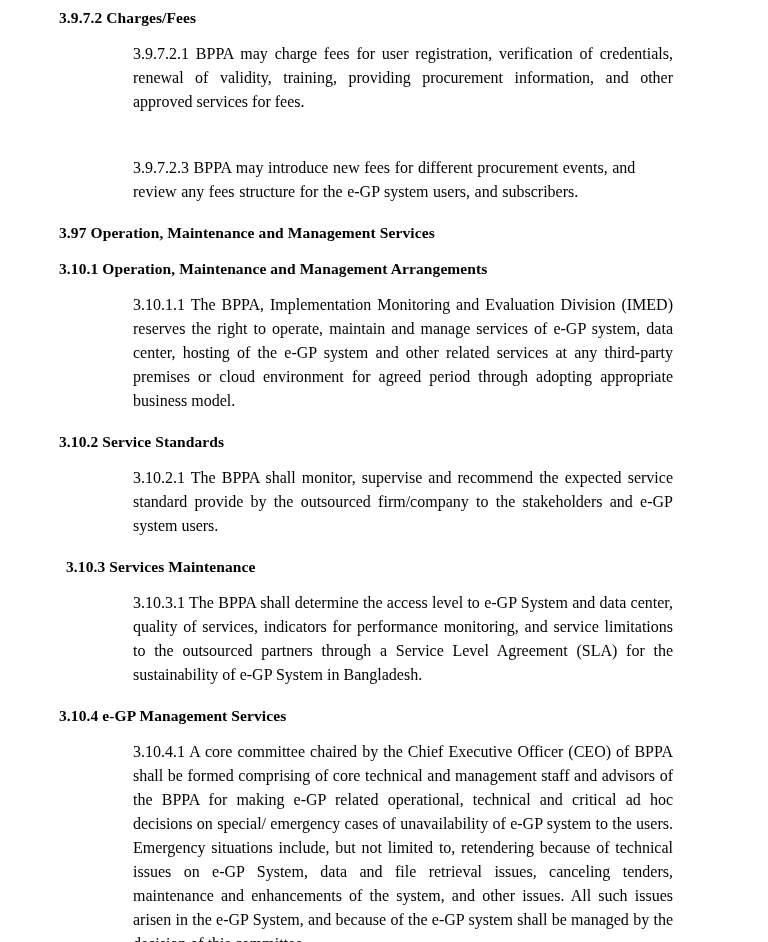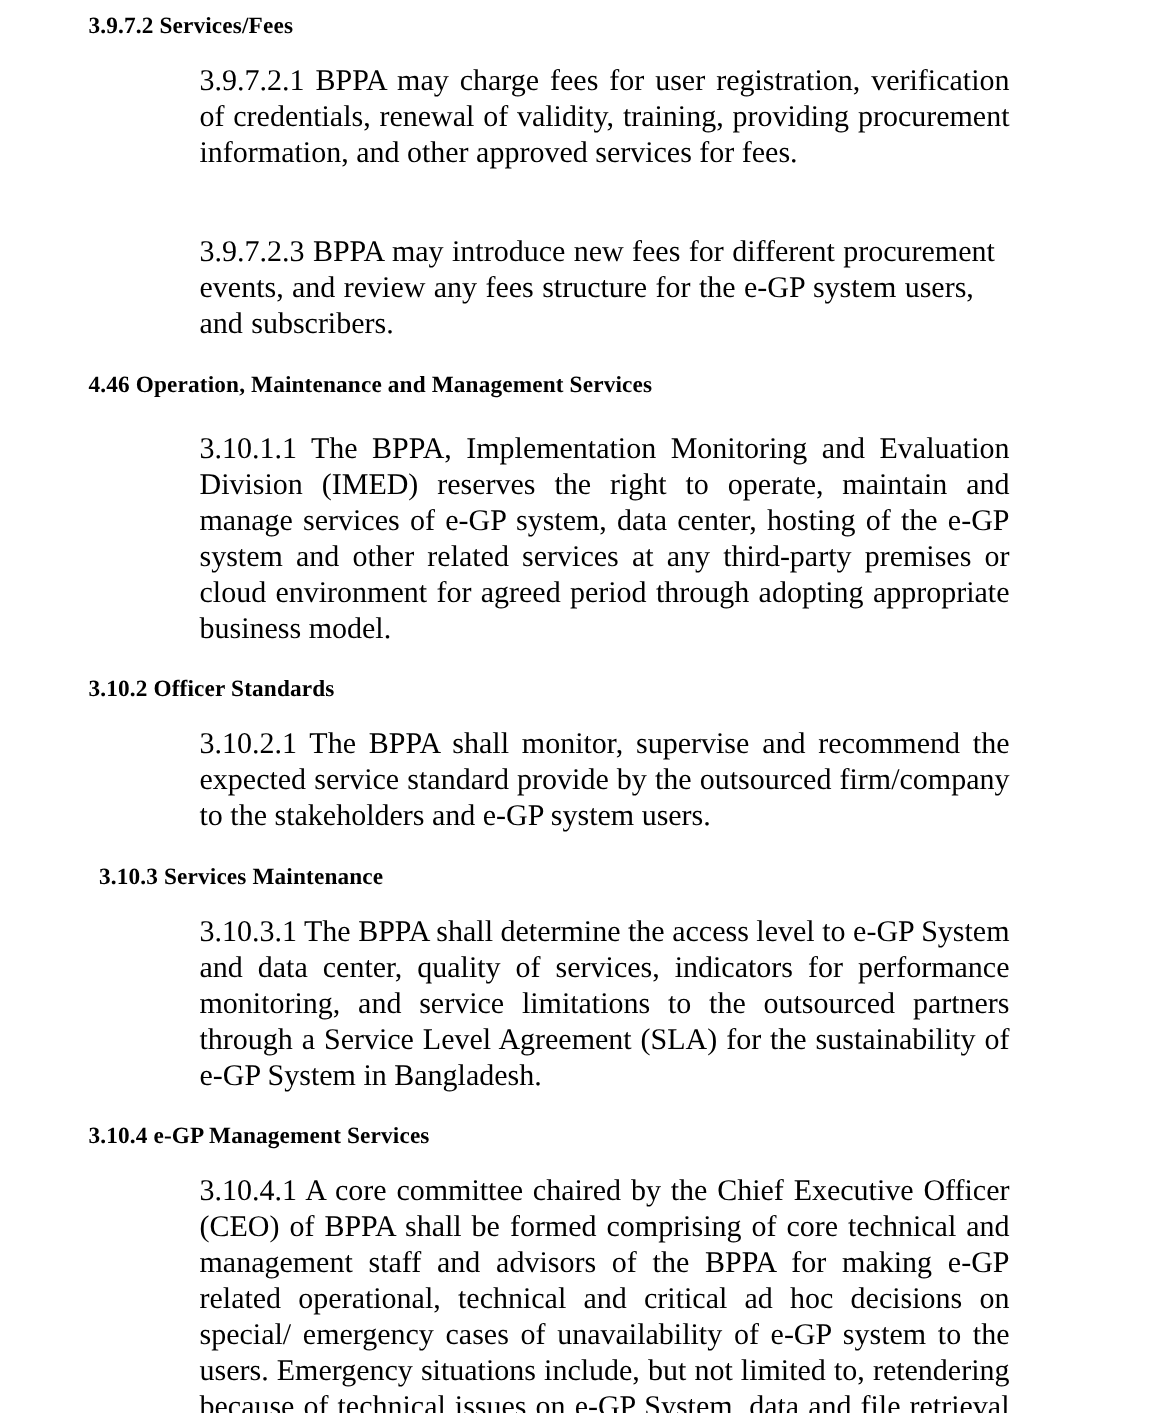--- a/index.html
+++ b/index.html
@@ -40,21 +40,21 @@
     white-space: nowrap;
   }
   .heading-block {
     margin-top: 0;
     margin-bottom: 6px;
   }
   .heading-indent-1 {
     padding-left: 7px;
   }
   p.para {
-    font-size: 20px;
+    font-size: 16px;
     line-height: 24px;
     margin: 0 0 7px 0;
     padding: 0 0 0 74px;
     text-align: justify;
     text-justify: inter-word;
     -webkit-hyphens: none;
     hyphens: none;
   }
   p.para:last-child {
     margin-bottom: 0;
@@ -67,51 +67,54 @@
   .gap-sm { height: 6px; }
   .gap-md { height: 10px; }
 </style>
 </head>
 <body>
 
 <div class="page">
   <div class="doc-body">
 
     <div class="heading-block">
-      <h2 class="heading">3.9.7.2 Services/Fees</h2>
+      <h2 class="heading">3.9.7.2 Charges/Fees</h2>
     </div>
 
     <div class="gap-sm"></div>
 
     <p class="para">3.9.7.2.1 BPPA may charge fees for user registration, verification of credentials, renewal of validity, training, providing procurement information, and other approved services for fees.</p>
 
     <div class="gap-sm"></div>
 
 
     <div class="gap-sm"></div>
 
     <p class="para loose">3.9.7.2.3 BPPA may introduce new fees for different procurement events, and review any fees structure for the e-GP system users, and subscribers.</p>
 
     <div class="gap-md"></div>
 
     <div class="heading-block">
-      <h2 class="heading">4.46 Operation, Maintenance and Management Services</h2>
+      <h2 class="heading">3.97 Operation, Maintenance and Management Services</h2>
     </div>
 
     <div class="gap-sm"></div>
 
+    <div class="heading-block">
+      <h2 class="heading">3.10.1 Operation, Maintenance and Management Arrangements</h2>
+    </div>
 
     <div class="gap-sm"></div>
 
     <p class="para">3.10.1.1 The BPPA, Implementation Monitoring and Evaluation Division (IMED) reserves the right to operate, maintain and manage services of e-GP system, data center, hosting of the e-GP system and other related services at any third-party premises or cloud environment for agreed period through adopting appropriate business model.</p>
 
     <div class="gap-md"></div>
 
     <div class="heading-block">
-      <h2 class="heading">3.10.2 Officer Standards</h2>
+      <h2 class="heading">3.10.2 Service Standards</h2>
     </div>
 
     <div class="gap-sm"></div>
 
     <p class="para">3.10.2.1 The BPPA shall monitor, supervise and recommend the expected service standard provide by the outsourced firm/company to the stakeholders and e-GP system users.</p>
 
     <div class="gap-md"></div>
 
     <div class="heading-block heading-indent-1">
       <h2 class="heading">3.10.3 Services Maintenance</h2>

